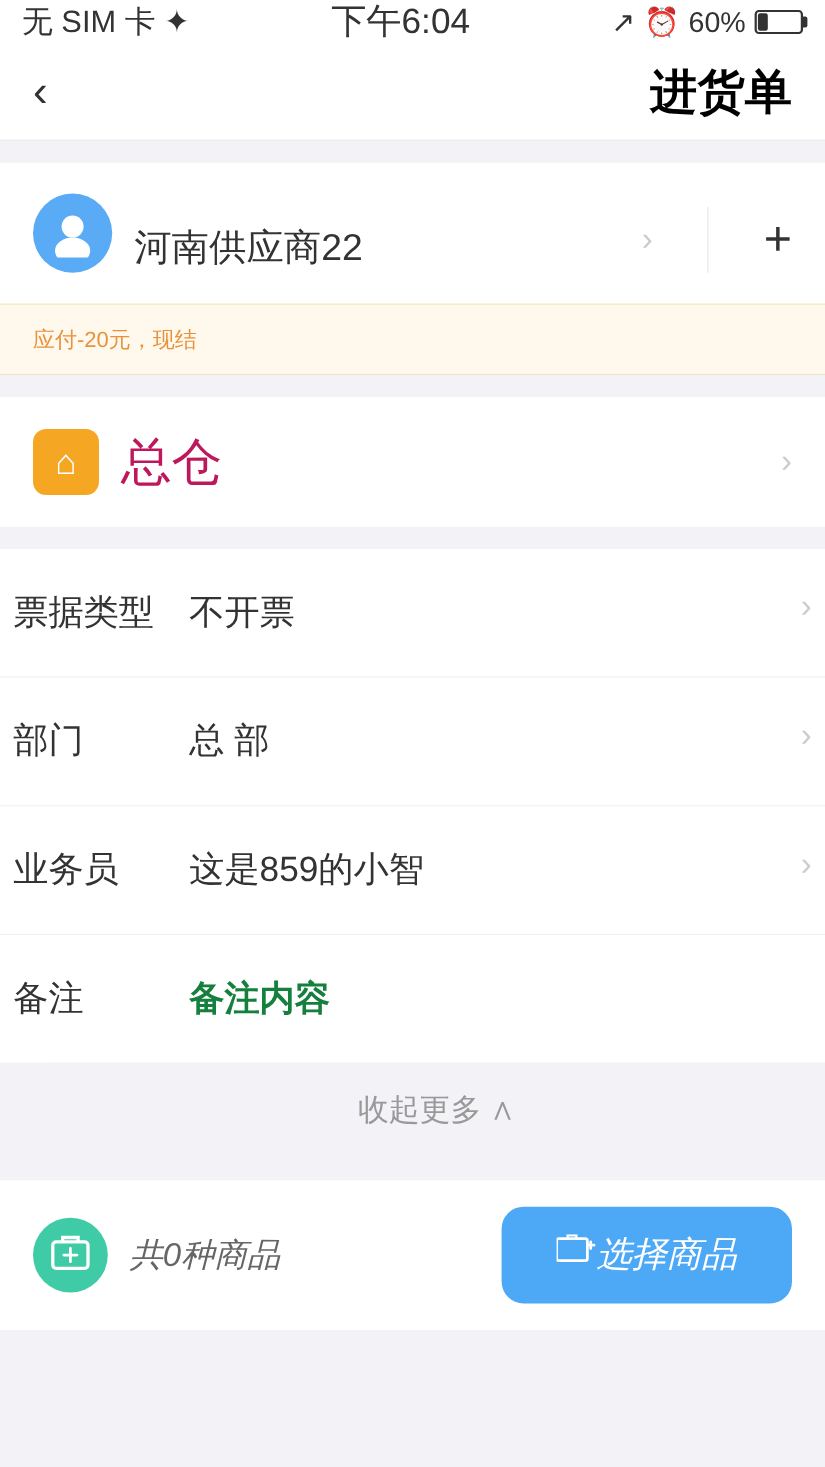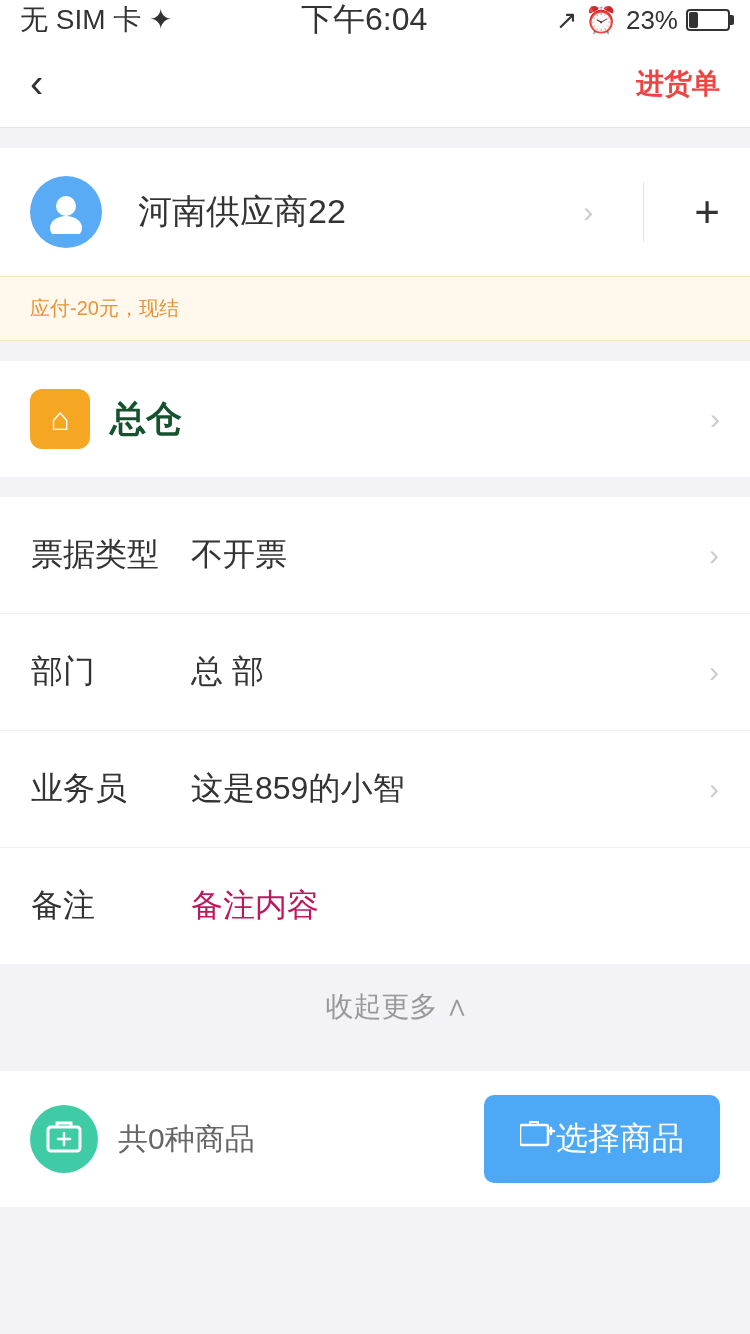--- a/index.html
+++ b/index.html
@@ -68,23 +68,23 @@
       padding: 0 30px;
       border-bottom: 1px solid #e5e5e5;
     }
     .nav-back {
       font-size: 40px;
       color: #333;
       cursor: pointer;
       width: 60px;
     }
     .nav-title {
-      font-size: 28px;
+      font-size: 43px;
       font-weight: 600;
-      color: #ef4444;
+      color: #000000;
     }
     .nav-action {
       font-size: 32px;
       color: #333;
     }
 
     
     .section-gap {
       width: 100%;
       height: 20px;
@@ -93,24 +93,23 @@
 
     
     .card {
       background: #fff;
       width: 100%;
     }
 
     
     .supplier-row {
       display: flex;
-      align-items: center;
+      align-items: flex-end;
       padding: 28px 30px;
       background: #fff;
-      gap: 16px;
     }
     .supplier-avatar {
       width: 72px;
       height: 72px;
       border-radius: 50%;
       background: #5aabf5;
       display: flex;
       align-items: center;
       justify-content: center;
       margin-right: 20px;
@@ -163,53 +162,53 @@
       justify-content: center;
       margin-right: 20px;
       flex-shrink: 0;
     }
     .warehouse-icon-inner {
       color: #fff;
       font-size: 32px;
     }
     .warehouse-name {
       flex: 1;
-      font-size: 36px;
-      color: #14532d;
-      font-weight: bold;
+      font-size: 46px;
+      color: #be185d;
     }
 
     
     .form-section {
       background: #fff;
     }
     .form-row {
       display: flex;
-      align-items: center;
-      padding: 36px 31px;
+      align-items: flex-start;
+      padding: 36px 12px;
       border-bottom: 1px solid #f0f0f0;
       min-height: 100px;
     }
     .form-row:last-child {
       border-bottom: none;
     }
     .form-label {
       font-size: 32px;
       color: #333;
       width: 140px;
       flex-shrink: 0;
     }
     .form-value {
       flex: 1;
       font-size: 32px;
       color: #333;
       padding-left: 20px;
     }
     .form-value.placeholder {
-      color: #be185d;
+      color: #15803d;
+      font-weight: bold;
     }
     .form-chevron {
       color: #ccc;
       font-size: 30px;
     }
 
     
     .collapse-row {
       background: #f2f2f7;
       display: flex;
@@ -222,42 +221,43 @@
       margin-left: 44px;
     }
 
     
     .products-bar {
       background: #fff;
       display: flex;
       align-items: center;
       padding: 24px 30px;
       margin-top: 1px;
+      font-style: italic;
     }
     .products-icon {
       width: 68px;
       height: 68px;
       border-radius: 50%;
       background: #3ecba5;
       display: flex;
       align-items: center;
       justify-content: center;
       margin-right: 20px;
       flex-shrink: 0;
     }
     .products-count {
       flex: 1;
       font-size: 30px;
       color: #666;
     }
     .select-btn {
       background: #4da9f5;
       color: #fff;
-      border-radius: 10px;
-      padding: 22px 36px;
+      border-radius: 20px;
+      padding: 22px 50px;
       font-size: 32px;
       display: flex;
       align-items: center;
       cursor: pointer;
     }
     .select-btn-icon {
       font-size: 30px;
     }
 
     
@@ -272,21 +272,21 @@
 <body>
 
 <div class="status-bar">
   <div class="status-left">
     <span>无 SIM 卡 ✦</span>
   </div>
   <div class="status-center">下午6:04</div>
   <div class="status-right">
     <span>↗</span>
     <span>⏰</span>
-    <span>23%</span>
+    <span>60%</span>
     <span class="battery-icon">
       <span class="battery-fill"></span>
     </span>
   </div>
 </div>
 
 <div class="nav-bar">
   <span class="nav-back">‹</span>
   <span class="nav-title">进货单</span>
 </div>

